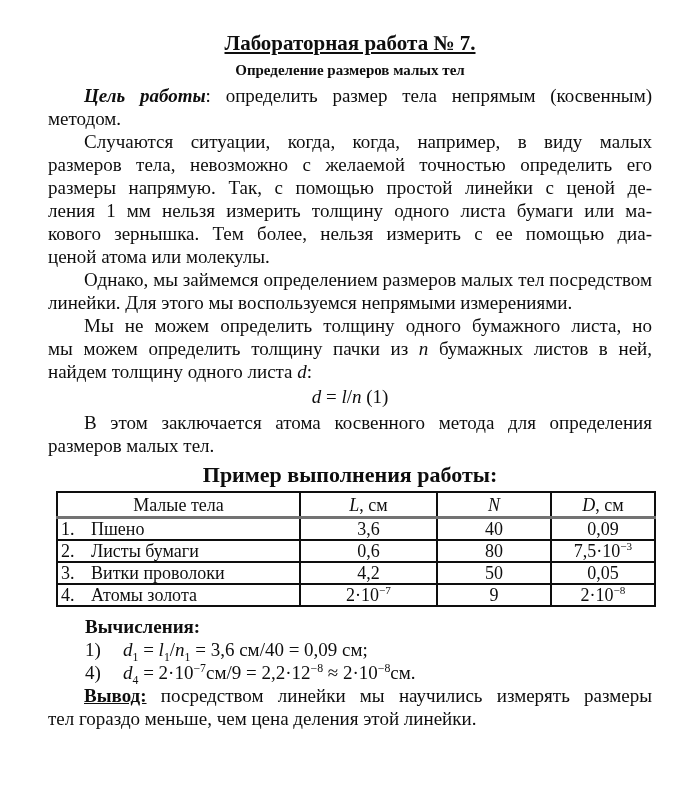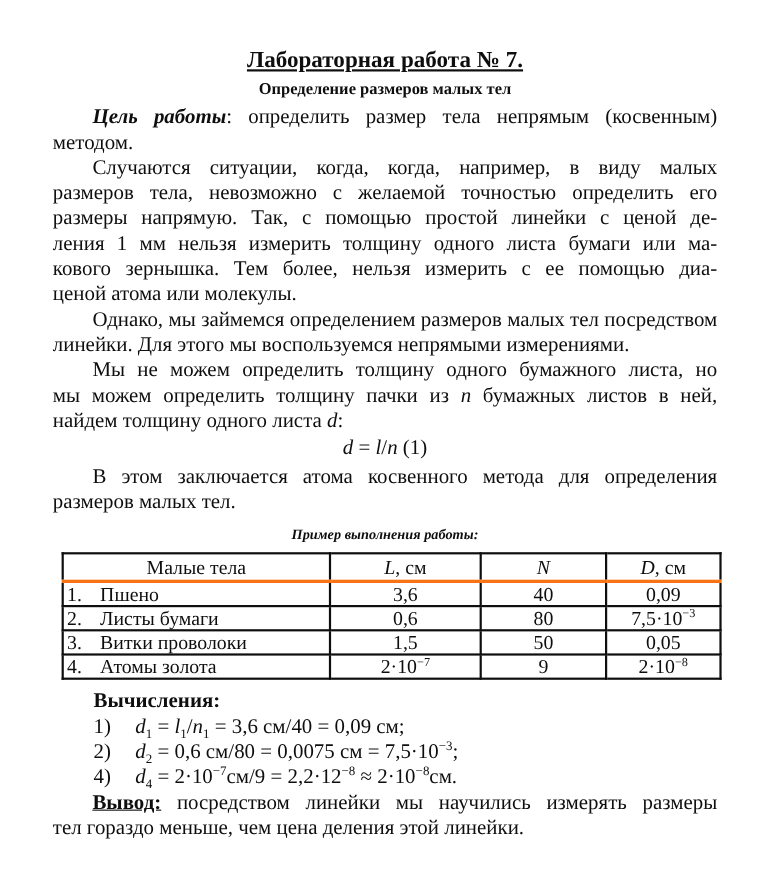--- a/index.html
+++ b/index.html
@@ -1,41 +1,41 @@
 <!DOCTYPE html>
 <html><head>
 <meta charset="utf-8">
 <style>
   html,body{margin:0;padding:0;}
   body{
     width:700px;height:805px;background:#ffffff;color:#0e0e0e;
     font-family:"Liberation Serif","DejaVu Serif",serif;
     font-size:19px;line-height:23px;overflow:hidden;
   }
-  .doc{padding:30px 48px 10px 48px;margin-top:11px;}
+  .doc{padding:30px 48px 10px 48px;}
   .center{text-align:center;}
   .title{font-weight:bold;font-size:21px;line-height:27px;text-decoration:underline;}
   .subtitle{font-weight:bold;font-size:15px;line-height:27px;}
   .jline{text-align:justify;text-align-last:justify;}
   .lline{text-align:left;}
   .indent{text-indent:36px;}
   .bi{font-weight:bold;font-style:italic;}
   .bu{font-weight:bold;text-decoration:underline;}
   .it{font-style:italic;}
   sup,sub{font-size:0.62em;line-height:0;}
   .formula-line{text-align:center;margin:2px 0 3px 0;font-size:19px;}
-  .example-heading{font-weight:bold;font-style:italic;text-align:center;margin:6px 0 5px 0;font-size:13px;}
+  .example-heading{font-weight:bold;text-align:center;margin:6px 0 5px 0;font-size:22px;}
   table.results{
     border-collapse:collapse;table-layout:fixed;
     width:598px;margin:0 0 8px 8px;font-size:18px;
   }
   table.results th,table.results td{
     border:2px solid #0e0e0e;padding:0;line-height:20px;vertical-align:middle;
   }
-  table.results th{border-bottom:3px solid #f97316;font-weight:normal;height:23px;}
+  table.results th{border-bottom:3px solid #737373;font-weight:normal;height:23px;}
   td.name-cell{text-align:left;}
   .rownum{display:inline-block;width:30px;padding-left:3px;}
   .num-cell{text-align:center;}
   .calc-heading{font-weight:bold;padding-left:37px;margin-top:4px;}
   .calc-line{padding-left:37px;line-height:23px;}
   .cnum{display:inline-block;width:38px;}
 </style>
 </head>
 <body>
 
@@ -89,38 +89,37 @@
       <td class="num-cell"><span>0,09</span><sup></sup></td>
     </tr>
     <tr>
       <td class="name-cell"><span class="rownum">2.</span><span>Листы бумаги</span></td>
       <td class="num-cell"><span>0,6</span><sup></sup></td>
       <td class="num-cell">80</td>
       <td class="num-cell"><span>7,5·10</span><sup>−3</sup></td>
     </tr>
     <tr>
       <td class="name-cell"><span class="rownum">3.</span><span>Витки проволоки</span></td>
-      <td class="num-cell"><span>1,5</span><sup></sup></td>
+      <td class="num-cell"><span>4,2</span><sup></sup></td>
       <td class="num-cell">50</td>
       <td class="num-cell"><span>0,05</span><sup></sup></td>
     </tr>
     <tr>
       <td class="name-cell"><span class="rownum">4.</span><span>Атомы золота</span></td>
       <td class="num-cell"><span>2·10</span><sup>−7</sup></td>
       <td class="num-cell">9</td>
       <td class="num-cell"><span>2·10</span><sup>−8</sup></td>
     </tr>
   </tbody>
     </table>
 
   <div class="calc-heading">Вычисления:</div>
 
   <div class="calc-line"><span class="cnum">1)</span><span><span class="it">d</span><sub>1</sub><span> = </span><span class="it">l</span><sub>1</sub><span>/</span><span class="it">n</span><sub>1</sub><span> = 3,6 см/40 = 0,09 см;</span><sup></sup><span></span><sup></sup><span></span><sup></sup><span></span></span></div>
 
-  <div class="calc-line"><span class="cnum">2)</span><span><span class="it">d</span><sub>2</sub><span> = 0,6 см/80 = 0,0075 см = 7,5·10</span><span class="it"></span><sub></sub><span></span><span class="it"></span><sub></sub><span></span><sup>−3</sup><span>;</span><sup></sup><span></span><sup></sup><span></span></span></div>
 
 
   <div class="calc-line"><span class="cnum">4)</span><span><span class="it">d</span><sub>4</sub><span> = 2·10</span><span class="it"></span><sub></sub><span></span><span class="it"></span><sub></sub><span></span><sup>−7</sup><span>см/9 = 2,2·12</span><sup>−8</sup><span> ≈ 2·10</span><sup>−8</sup><span>см.</span></span></div>
 
   <div class="jline indent"><span class="bu">Вывод:</span><span> посредством линейки мы научились измерять размеры</span></div>
   <div class="lline">тел гораздо меньше, чем цена деления этой линейки.</div>
 
 </div>
 
 </body></html>

